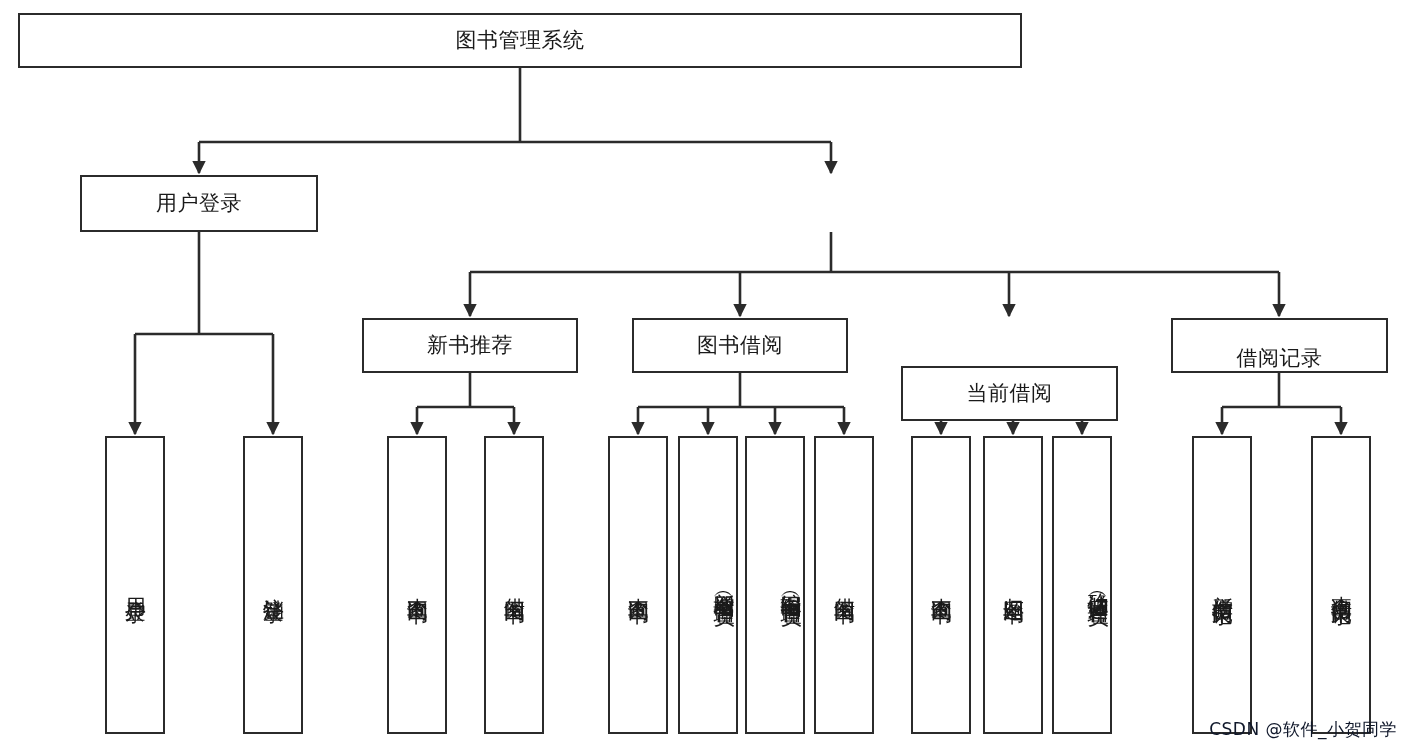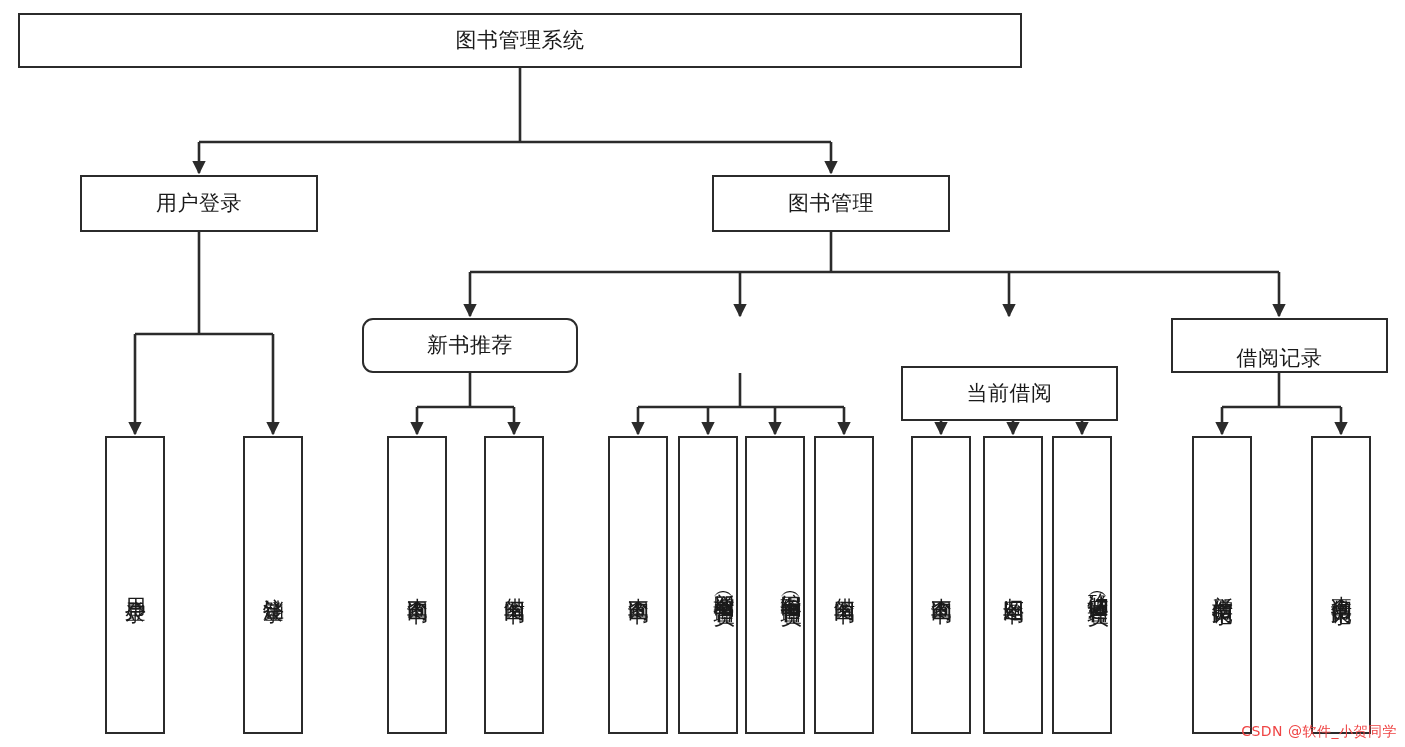--- a/index.html
+++ b/index.html
@@ -52,22 +52,22 @@
     left: 0;
     top: 0;
     width: 1405px;
     height: 747px;
     pointer-events: none;
   }
   .watermark {
     position: absolute;
     right: 8px;
     bottom: 6px;
-    font-size: 14px;
-    color: #ef4444;
+    font-size: 17px;
+    color: #0f172a;
     letter-spacing: 0.5px;
     white-space: nowrap;
   }
 </style>
 </head>
 <body>
 
 <div id="canvas">
 
   <svg viewBox="0 0 1405 747" xmlns="http://www.w3.org/2000/svg">
@@ -120,26 +120,26 @@
     </g>
   </svg>
 
   <div class="node h" style="left:18px; top:13px; width:1004px; height:55px;">
     <span>图书管理系统</span>
   </div>
 
   <div class="node h" style="left:80px; top:175px; width:238px; height:57px;">
     <span>用户登录</span>
   </div>
-  <div class="node h" style="left:712px; top:175px; width:238px; height:57px;">
-    <span>图书管理</span>
+
+  <div class="node h" style="left:362px; top:318px; width:216px; height:55px;">
+    <span>新书推荐</span>
   </div>
-
-  <div class="node h" style="left:362px; top:318px; width:216px; height:55px;border-radius:11px;">
-    <span>新书推荐</span>
+  <div class="node h" style="left:632px; top:318px; width:216px; height:55px;">
+    <span>图书借阅</span>
   </div>
   <div class="node h" style="left:901px; top:318px; width:217px; height:55px;margin-top:48px;">
     <span>当前借阅</span>
   </div>
   <div class="node h" style="left:1171px; top:318px; width:217px; height:55px;align-items:flex-end;">
     <span>借阅记录</span>
   </div>
 
   <div class="node v centered" style="left:105px; top:436px; width:60px; height:298px;">
     <span>用户登录</span>

